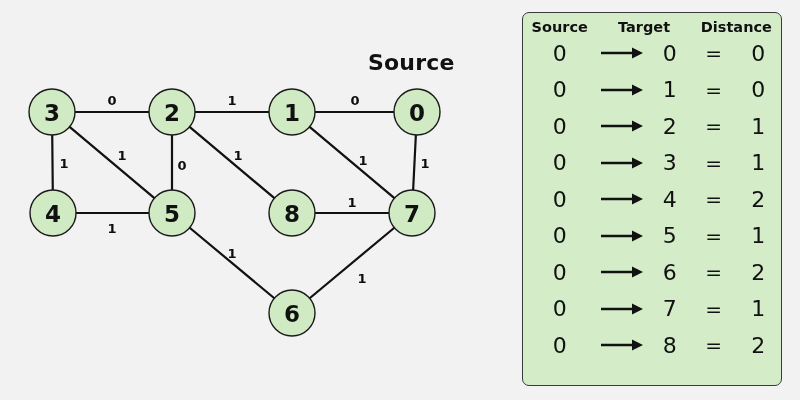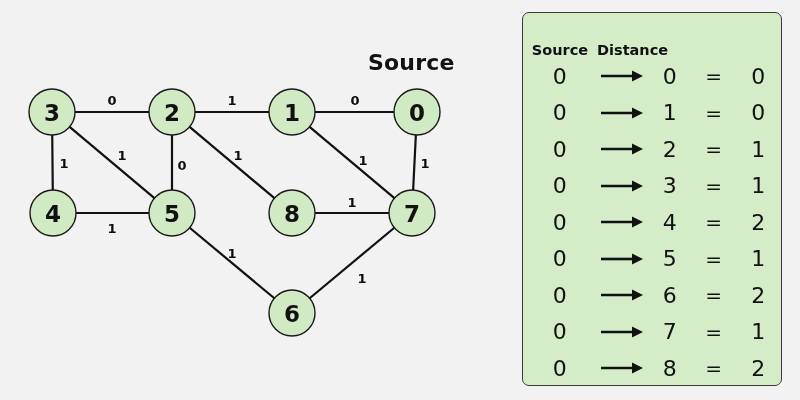--- a/index.html
+++ b/index.html
@@ -83,21 +83,21 @@
     font-weight: bold;
     color: #111111;
   }
   .col-src   { width: 74px; text-align: center; }
   .col-tgt   { width: 44px; text-align: center; }
   .col-eq    { width: 44px; text-align: center; }
   .col-dist  { width: 46px; text-align: center; }
 
   .head-src   { width: 74px;  text-align: center; }
   .head-tgt   { width: 96px;  text-align: center; }
-  .head-dist  { width: 90px;  text-align: left; margin-top: 23px; }
+  .head-dist  { width: 90px;  text-align: center; }
 
   .panel-row {
     display: flex;
     align-items: center;
     height: 36.5px;
     font-size: 22px;
     color: #111111;
   }
   .arrow-cell {
     width: 52px;
@@ -184,20 +184,21 @@
           <text x="292" y="214" class="node-label">8</text>
         </g>
       </g>
   </svg>
 
   <div class="source-caption" id="source-caption" style="left:368px; top:50px;">Source</div>
 
   <div id="panel">
     <div class="panel-head">
       <div class="head-src">Source</div>
+      <div class="head-tgt">Target</div>
       <div class="head-dist">Distance</div>
     </div>
     <div id="panel-rows">
         <div class="panel-row">
           <div class="col-src">0</div>
           <div class="arrow-cell">
             <svg class="arrow-icon" width="44" height="14" viewBox="0 0 44 14" aria-hidden="true">
               <line x1="1" y1="7" x2="33" y2="7" stroke="#111111" stroke-width="2.6"></line>
               <polygon points="32,1.5 43,7 32,12.5" fill="#111111"></polygon>
             </svg>

